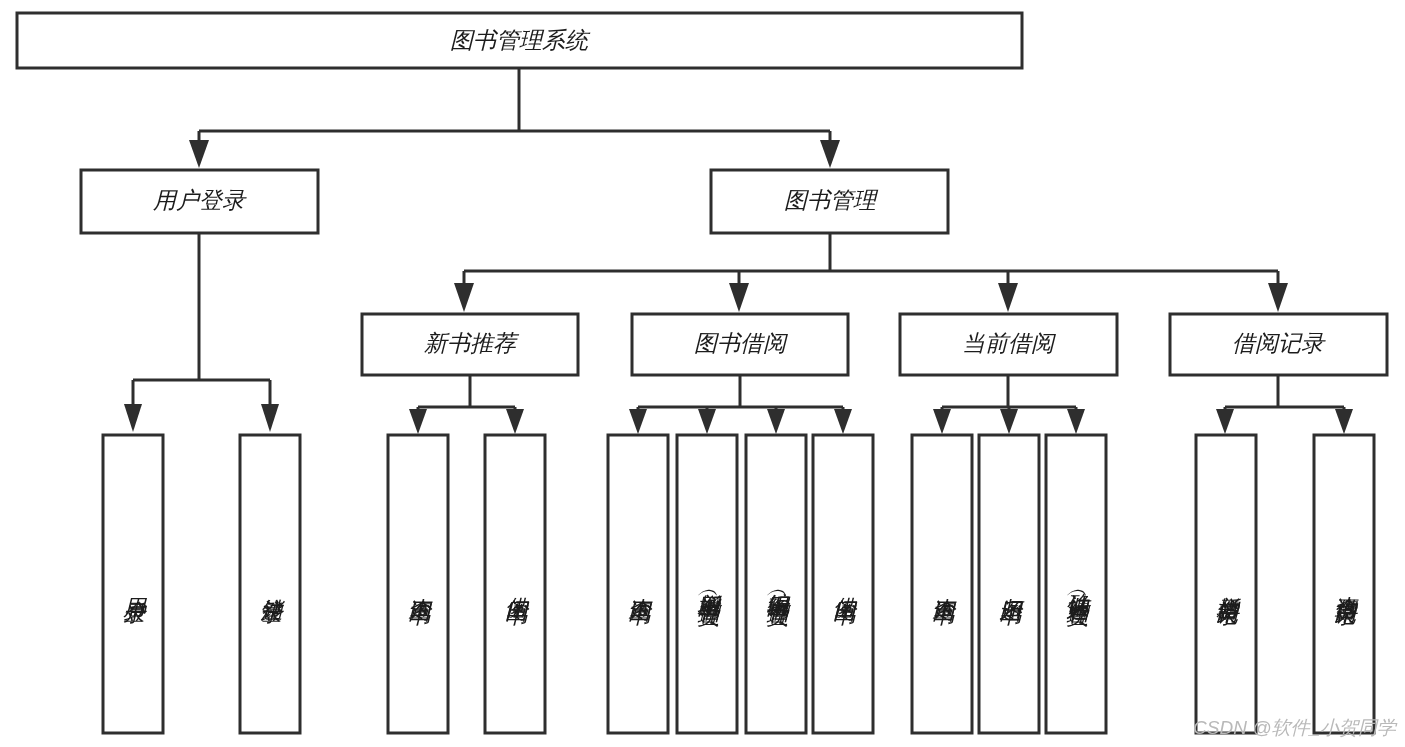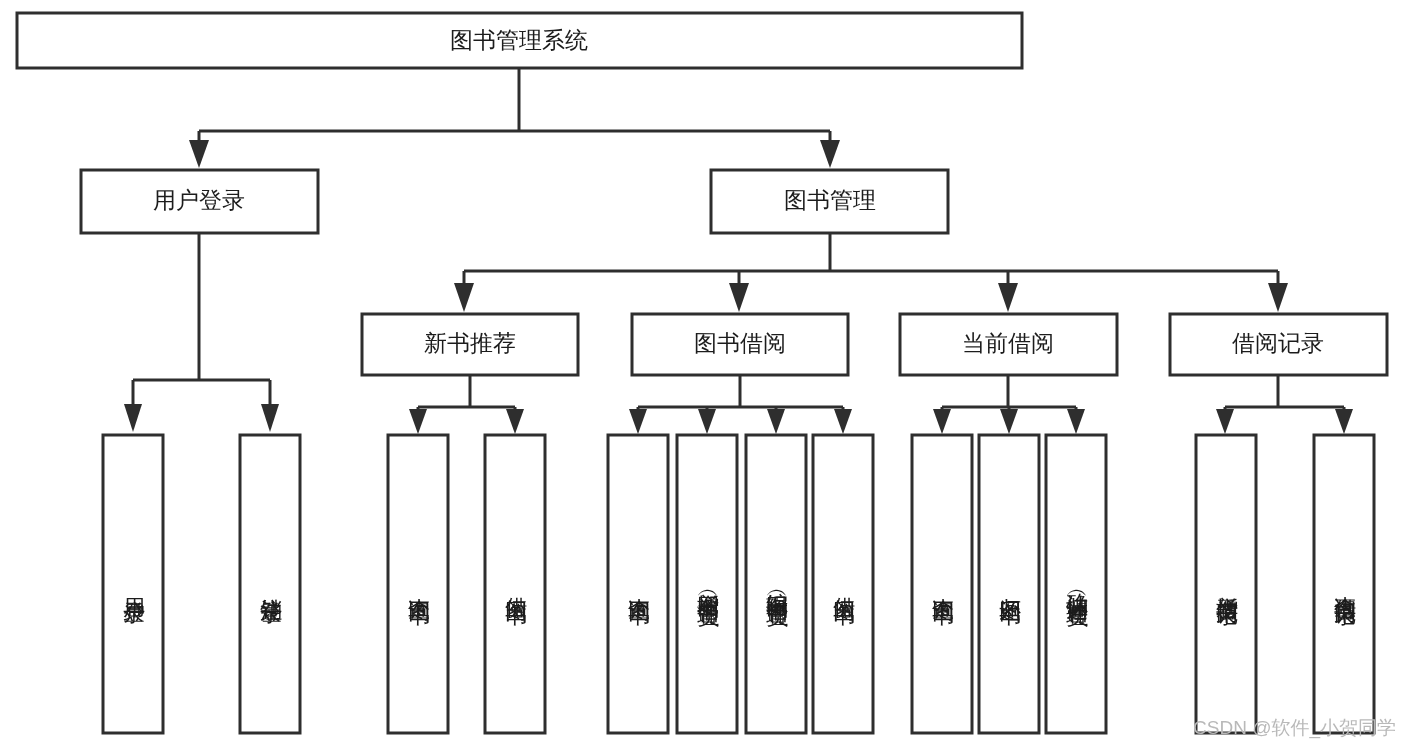--- a/index.html
+++ b/index.html
@@ -10,20 +10,21 @@
   }
   body {
     font-family: "Liberation Sans", "DejaVu Sans", sans-serif;
   }
   #diagram-root {
     position: relative;
     width: 1405px;
     height: 747px;
     background: #ffffff;
     overflow: hidden;
+    font-style: italic;
   }
   svg#flowchart {
     position: absolute;
     top: 0;
     left: 0;
     width: 1405px;
     height: 747px;
     display: block;
   }
   .node-box {

